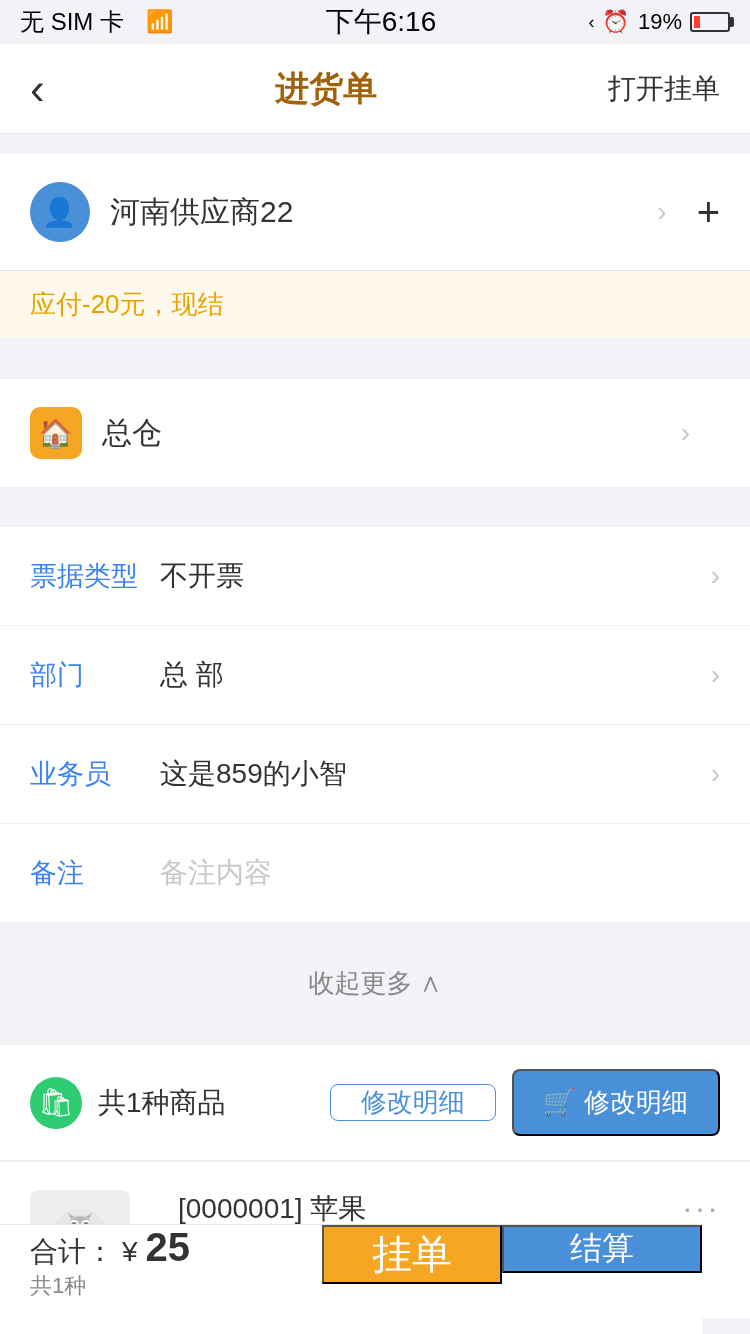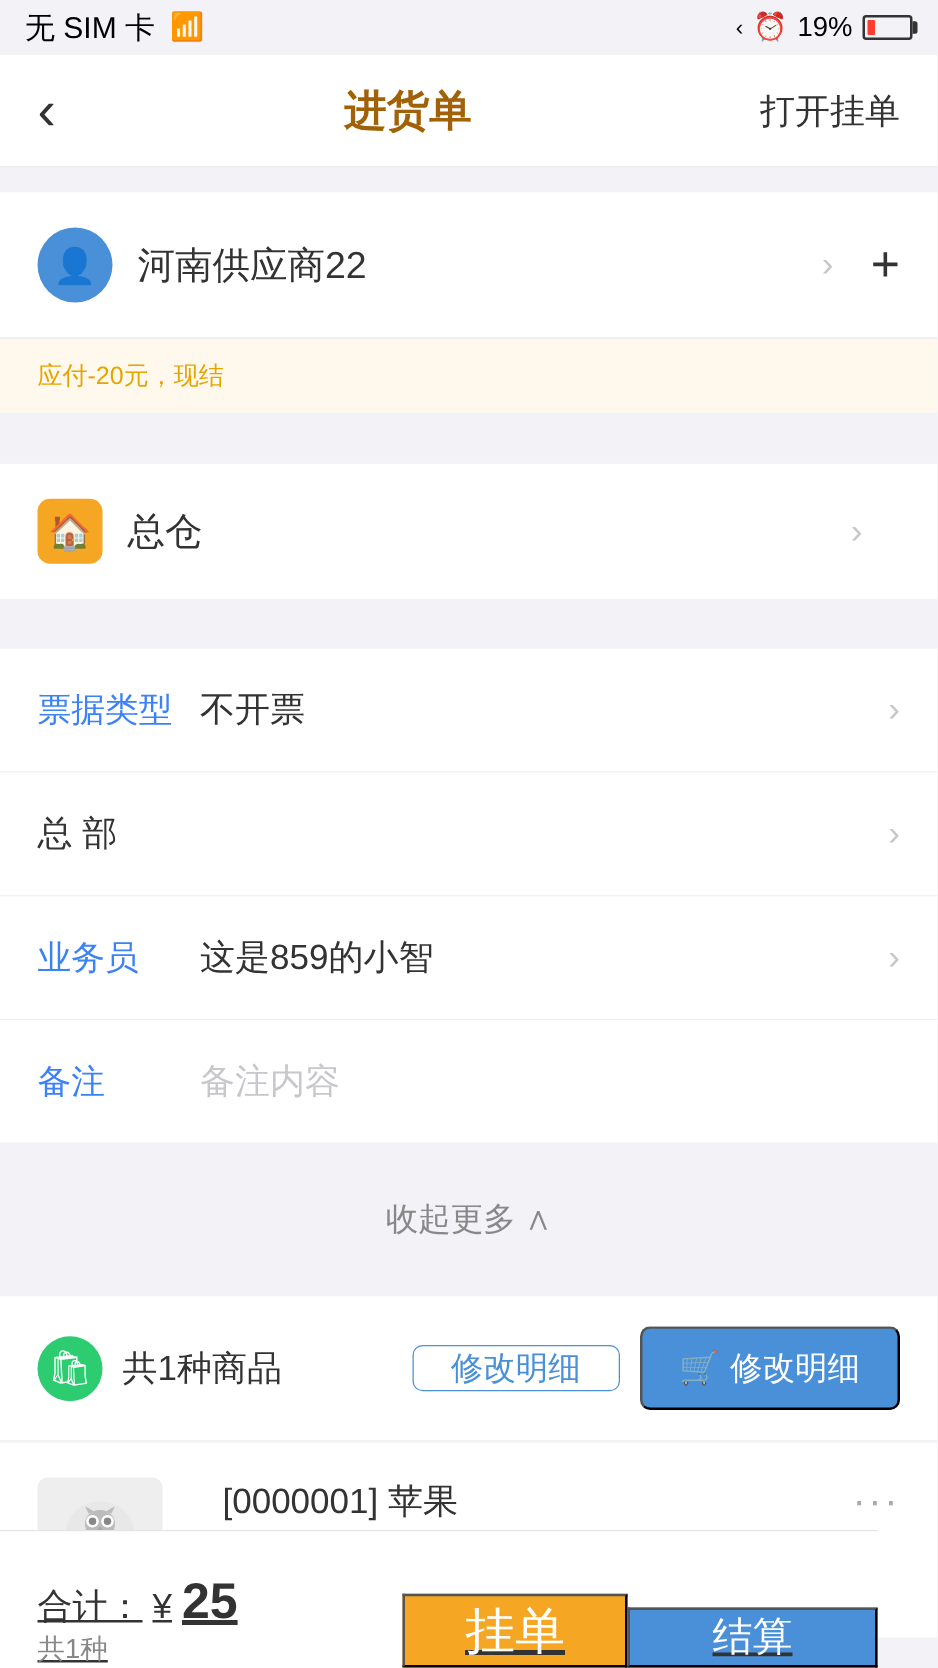--- a/index.html
+++ b/index.html
@@ -18,21 +18,21 @@
       width: 100%;
       height: 44px;
       background: #f2f2f7;
       display: flex;
       align-items: center;
       justify-content: space-between;
       padding: 0 20px;
       font-size: 24px;
       color: #000;
     }
-    .status-left { display: flex; align-items: center; gap: 12px; }
+    .status-left { display: flex; align-items: center; gap: 22px; }
     .status-center { font-size: 28px; font-weight: 500; }
     .status-right { display: flex; align-items: center; gap: 8px; font-size: 22px; }
     .battery-icon {
       display: inline-flex; align-items: center;
       border: 2px solid #333; border-radius: 3px;
       width: 40px; height: 20px; padding: 2px; position: relative;
     }
     .battery-icon::after {
       content: '';
       position: absolute; right: -6px; top: 50%; transform: translateY(-50%);
@@ -78,21 +78,21 @@
       color: #fff; font-size: 28px; margin-right: 20px; flex-shrink: 0;
     }
     .supplier-name { flex: 1; font-size: 30px; color: #333; }
     .chevron { color: #c7c7cc; font-size: 28px; margin-right: 30px; }
     .plus-btn { font-size: 40px; color: #333; font-weight: 300; }
 
     
     .notice-bar {
       background: #fff8ec;
       padding: 16px 30px;
-      font-size: 20px;
+      font-size: 26px;
       color: #e6a400;
     }
 
     
     .warehouse-row {
       display: flex;
       align-items: center;
       padding: 28px 30px;
       background: #fff;
       border-top: 1px solid #f0f0f0;
@@ -191,24 +191,23 @@
     .product-price .highlight { color: #4a90d9; }
     .product-more { color: #aaa; font-size: 32px; letter-spacing: 2px; }
 
     
     .bottom-bar {
       position: fixed;
       bottom: 0; left: 0;
       width: 702px;
       height: 110px;
       display: flex;
-      align-items: flex-end;
+      align-items: flex-start;
       background: #fff;
       border-top: 1px solid #e5e5e5;
-      text-decoration: underline;
     }
     .bottom-total {
       flex: 1;
       display: flex;
       flex-direction: column;
       justify-content: center;
       padding: 0 30px;
     }
     .total-line { font-size: 28px; color: #333; display: flex; align-items: baseline; gap: 8px; }
     .total-amount { font-size: 40px; font-weight: 600; color: #333; }
@@ -243,20 +242,21 @@
     .loc-icon { font-size: 18px; }
   </style>
 </head>
 <body>
 
 <div class="status-bar">
   <div class="status-left">
     <span>无 SIM 卡</span>
     <span class="wifi-icon">📶</span>
   </div>
+  <div class="status-center">下午6:16</div>
   <div class="status-right">
     <span class="loc-icon">‹</span>
     <span>⏰</span>
     <span>19%</span>
     <span class="battery-icon">
       <span class="battery-fill"></span>
     </span>
   </div>
 </div>
 
@@ -294,20 +294,21 @@
 
 <div class="form-section">
 
   <div class="form-row">
     <span class="form-label">票据类型</span>
     <span class="form-value">不开票</span>
     <span class="form-chevron">›</span>
   </div>
 
   <div class="form-row">
+    <span class="form-label">部门</span>
     <span class="form-value">总 部</span>
     <span class="form-chevron">›</span>
   </div>
 
   <div class="form-row">
     <span class="form-label">业务员</span>
     <span class="form-value">这是859的小智</span>
     <span class="form-chevron">›</span>
   </div>
 

